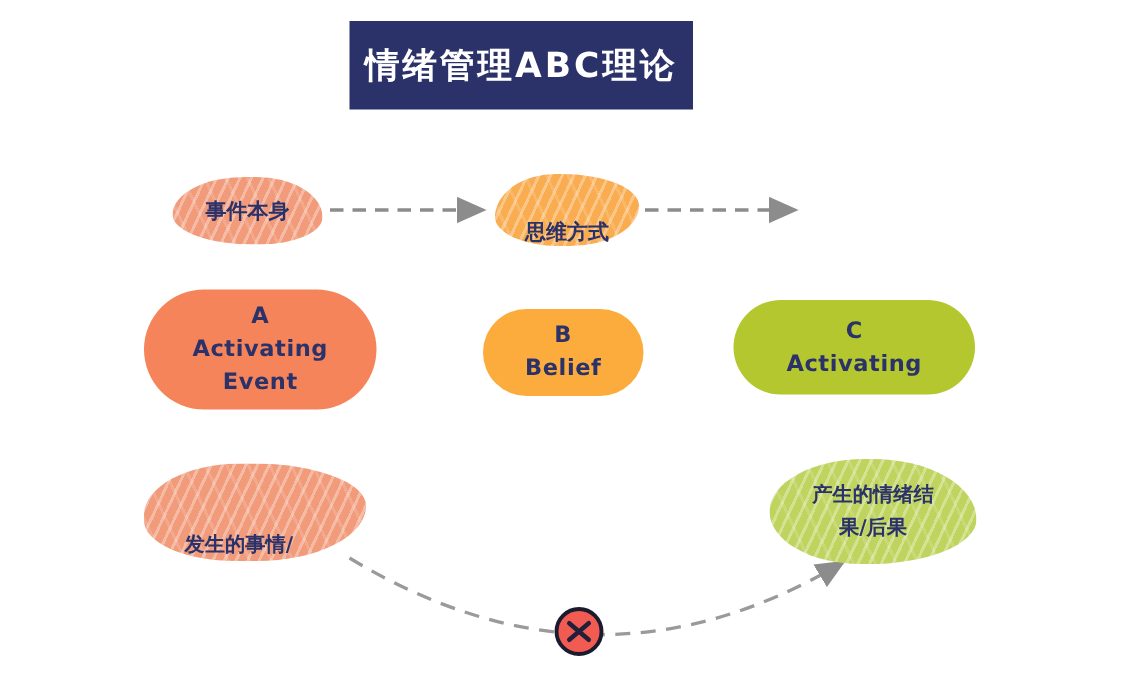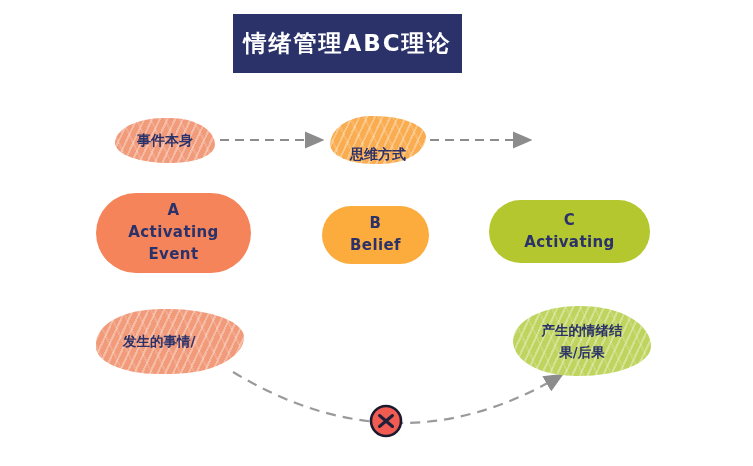--- a/index.html
+++ b/index.html
@@ -43,21 +43,21 @@
   .pill{
     display:flex;flex-direction:column;align-items:center;justify-content:center;
     color:#2B3169;font-weight:bold;text-align:center;
     font-size:15px;line-height:1.45;letter-spacing:0.4px;
   }
   .pill-a{left:96px;top:193px;width:155px;height:80px;background:#F5845A;border-radius:42px;}
   .pill-b{left:322px;top:206px;width:107px;height:58px;background:#FBAC3C;border-radius:30px;}
   .pill-c{left:489px;top:200px;width:161px;height:63px;background:#B4C72F;border-radius:33px;}
   
   .desc{font-size:13.5px;line-height:1.65;}
-  .desc-a{left:96px;top:309px;width:148px;height:65px;align-items:flex-start;padding-left:27px;text-align:left;}
+  .desc-a{left:96px;top:309px;width:148px;height:65px;align-items:flex-start;padding-left:27px;text-align:left;justify-content:flex-end;}
   .desc-b{left:271px;top:309px;width:207px;height:64px;}
   .desc-c{left:513px;top:306px;width:138px;height:70px;}
   .line{display:block;}
   
   .connectors{left:0;top:0;width:753px;height:466px;pointer-events:none;}
 </style>
 </head>
 <body>
 
 <div class="canvas">

